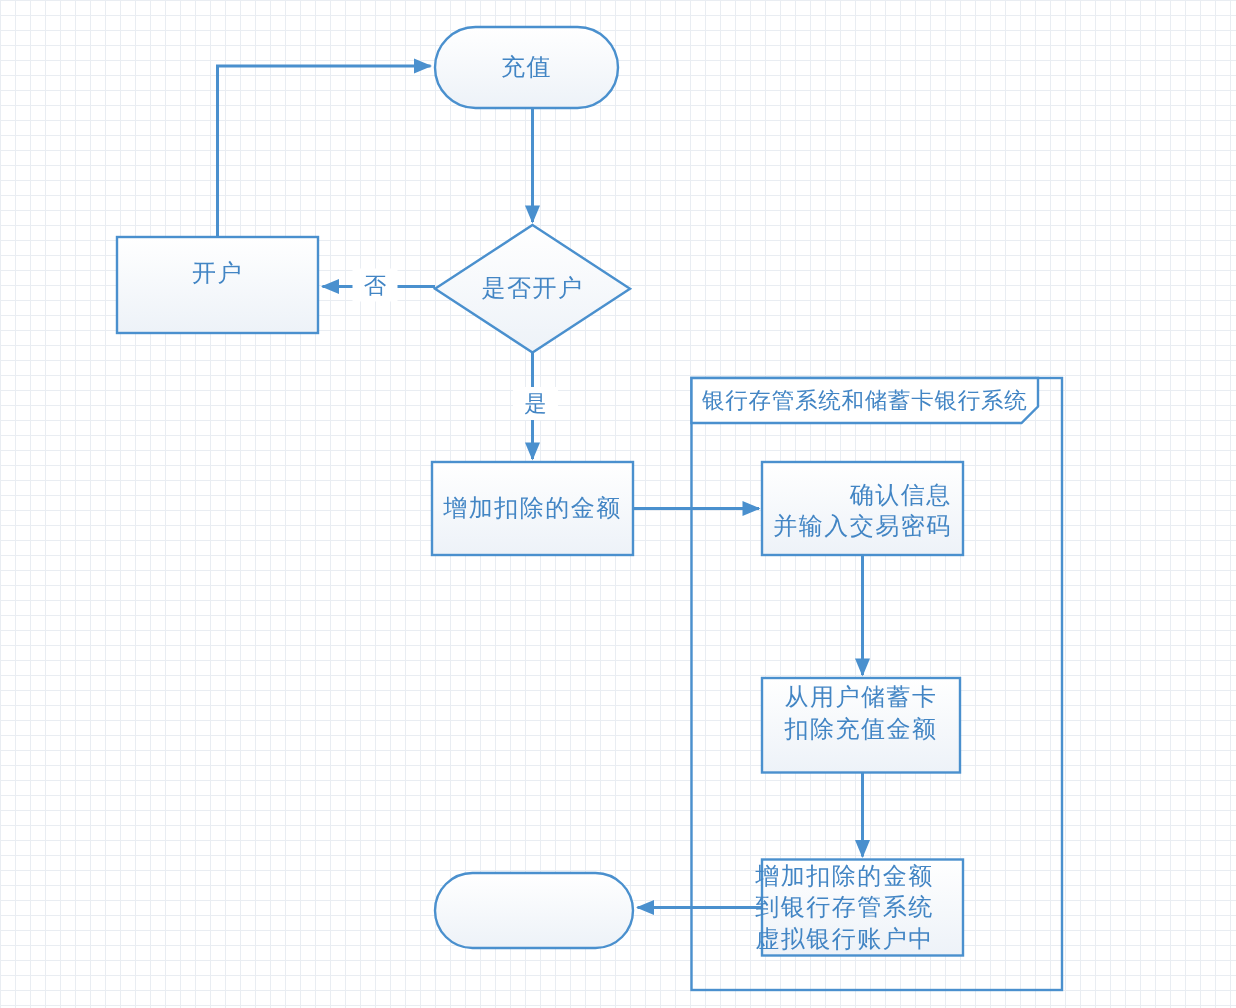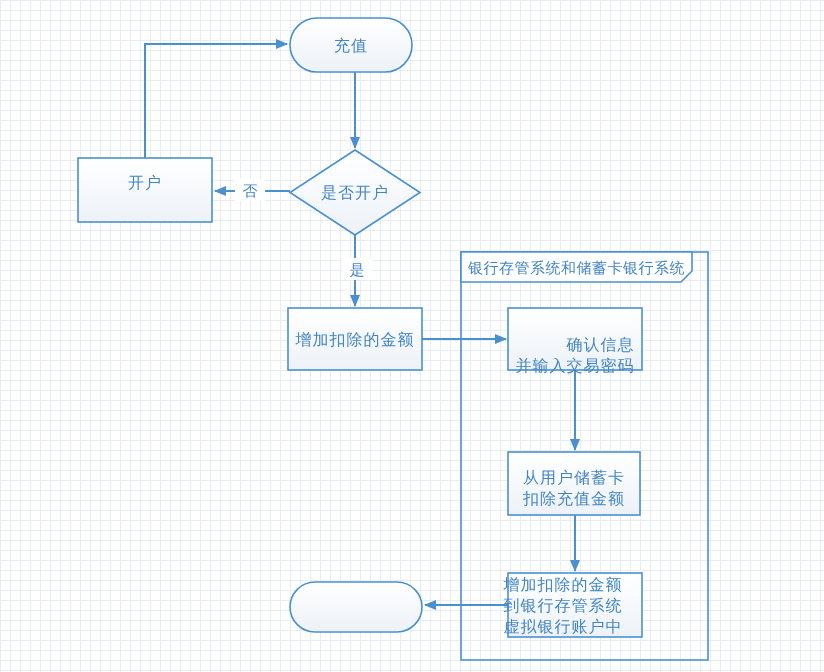--- a/index.html
+++ b/index.html
@@ -80,24 +80,24 @@
   <div class="lbl" style="left:78px;top:158px;width:134px;height:48px;">开户</div>
 
   <div class="lbl lbl-edge" style="left:235px;top:179px;width:26px;height:22px;">否</div>
 
   <div class="lbl lbl-edge" style="left:342px;top:258px;width:26px;height:22px;">是</div>
 
   <div class="lbl" style="left:288px;top:308px;width:134px;height:62px;">增加扣除的金额</div>
 
   <div class="lbl lbl-frame" style="left:461px;top:252px;width:231px;height:30px;">银行存管系统和储蓄卡银行系统</div>
 
-  <div class="lbl" style="left:508px;top:324px;width:134px;height:62px;">确认信息
+  <div class="lbl" style="left:508px;top:310px;width:134px;height:62px;">确认信息
 并输入交易密码</div>
 
-  <div class="lbl" style="left:508px;top:460px;width:132px;height:56px;">从用户储蓄卡
+  <div class="lbl" style="left:508px;top:448px;width:132px;height:56px;">从用户储蓄卡
 扣除充值金额</div>
 
   <div class="lbl" style="left:496px;top:573px;width:134px;height:64px;">增加扣除的金额
 到银行存管系统
 虚拟银行账户中</div>
 
 
 </div>
 
 </body></html>

